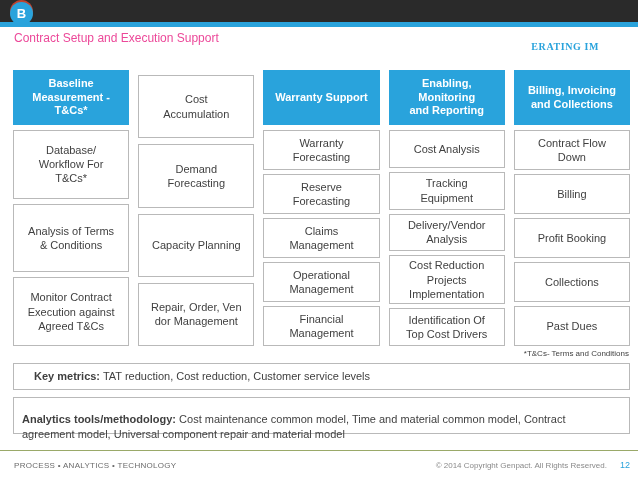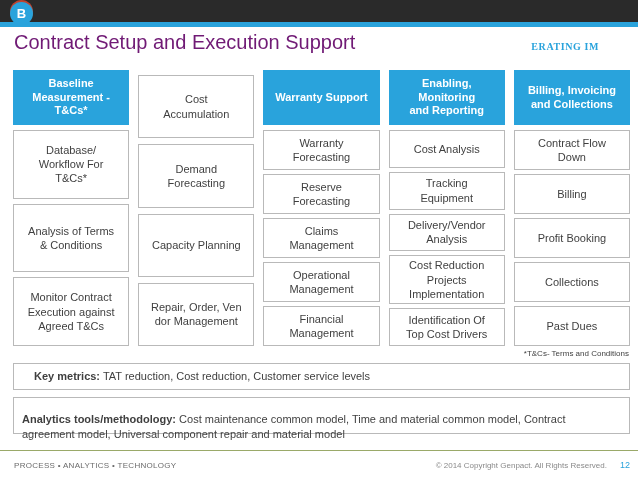--- a/index.html
+++ b/index.html
@@ -11,21 +11,21 @@
   .topbar { position:absolute; top:0; left:0; right:0; height:22px; background:#2a2a2a; }
   .badge-back { position:absolute; left:10px; top:0; width:23px; height:23px; border-radius:50%; background:#c0432f; }
   .badge { position:absolute; left:10px; top:2px; width:23px; height:23px; border-radius:50%;
     background:#29a3dc; color:#fff; font-weight:bold; font-size:13px;
     display:flex; align-items:center; justify-content:center; z-index:2; }
   .logo { position:absolute; right:10px; top:12px; font-family:"Liberation Serif", serif;
     font-weight:bold; font-size:10px; letter-spacing:0.6px; color:#fff; z-index:2;margin-top:29px; }
   .logo .blue { color:#29a3dc; }
   .stripe { position:absolute; top:22px; left:0; right:0; height:5px; background:#29a3dc; }
   
-  .title { position:absolute; left:14px; top:31px; font-size:20px; color:#701a75; }
+  .title { position:absolute; left:14px; top:31px; font-size:12px; color:#ec4899; }
   
   .cols { position:absolute; left:13px; top:70px; width:617px; height:276px; display:flex; gap:9px; }
   .col { flex:1; display:flex; flex-direction:column; min-width:0; }
   .col-header { height:55px; flex:none; background:#29a3dc; color:#fff; font-weight:bold; font-size:11px;
     display:flex; align-items:center; justify-content:center; text-align:center;
     white-space:pre-line; line-height:1.25; padding:0 3px; }
   .col-body { flex:1; margin-top:5px; display:flex; flex-direction:column; }
   .col-body.g3 { gap:5px; } .col-body.g4 { gap:6px; } .col-body.g5 { gap:4px; }
   .box { flex:1; border:1px solid #b9b9b9; background:#fff; display:flex; align-items:center; justify-content:center;
     text-align:center; font-size:11px; color:#3f3f3f; white-space:pre-line; line-height:1.3; padding:2px 4px; }

